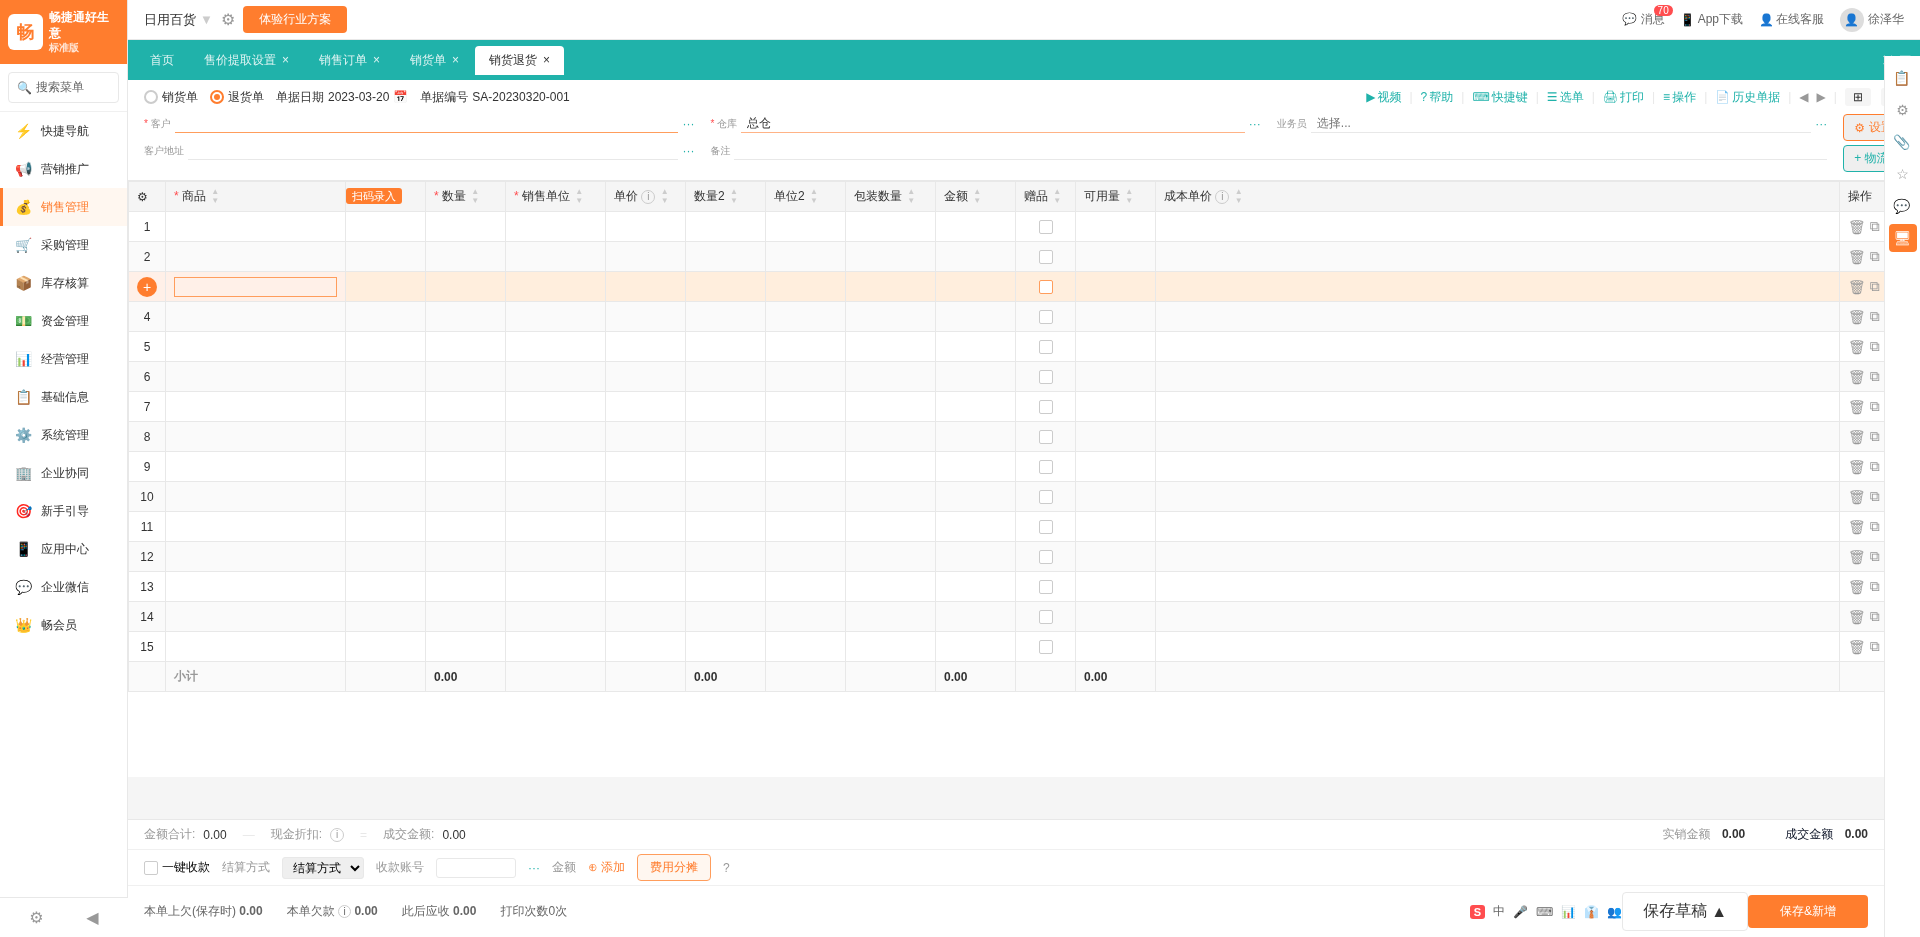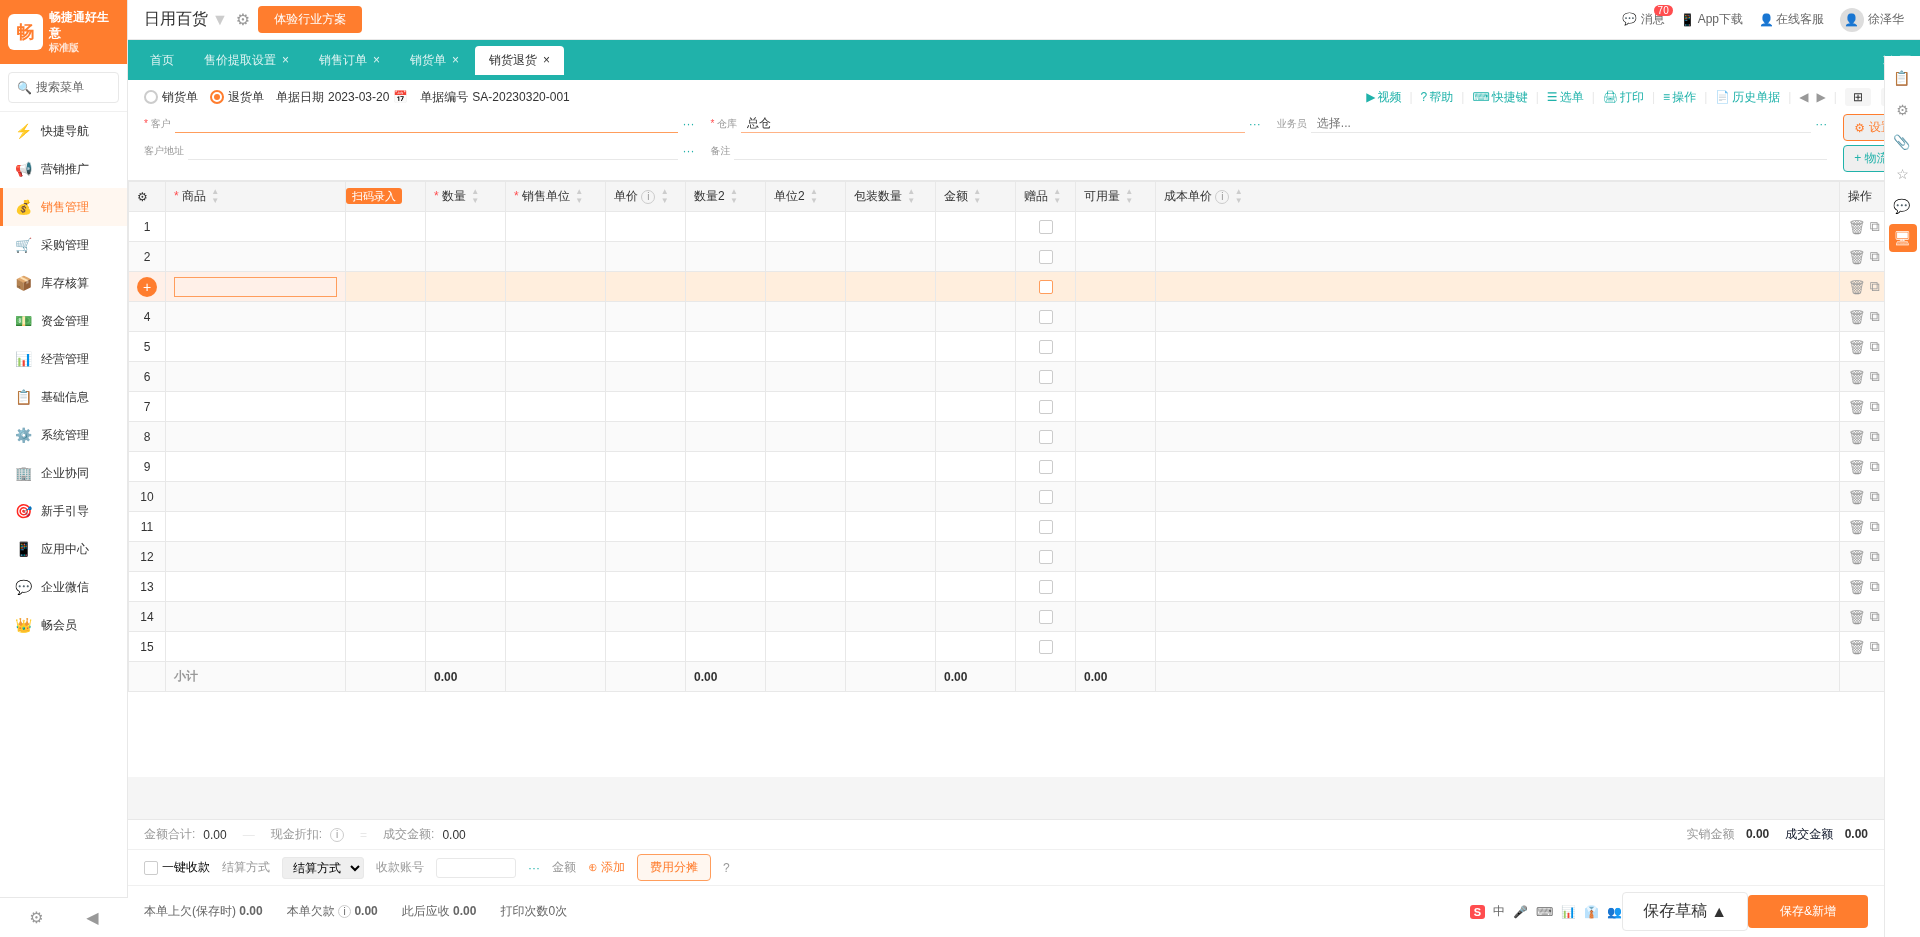--- a/index.html
+++ b/index.html
@@ -34,21 +34,21 @@
 
     
     .main { margin-left: 128px; height: 937px; display: flex; flex-direction: column; }
 
     
     .top-header {
       height: 40px; background: #fff; border-bottom: 1px solid #e8e8e8;
       display: flex; align-items: center; justify-content: space-between; padding: 0 16px;
     }
     .top-header-left { display: flex; align-items: center; gap: 8px; }
-    .top-header-daily { font-size: 16px; color: #333; display: flex; align-items: center; gap: 4px; }
+    .top-header-daily { font-size: 13px; color: #333; display: flex; align-items: center; gap: 4px; }
     .top-header-settings { color: #999; cursor: pointer; font-size: 16px; }
     .top-header-btn {
       background: #ff7d2e; color: #fff; border: none; padding: 5px 16px;
       border-radius: 4px; cursor: pointer; font-size: 12px;
     }
     .top-header-right { display: flex; align-items: center; gap: 16px; color: #666; font-size: 12px; }
     .top-header-msg { position: relative; cursor: pointer; }
     .top-header-badge {
       position: absolute; top: -6px; right: -8px; background: #ff4d4f; color: #fff;
       border-radius: 8px; font-size: 10px; padding: 0 4px; min-width: 16px; text-align: center;
@@ -922,21 +922,21 @@
     <div class="amount-section">
       <span class="amount-label">现金折扣:</span>
       <span class="info-icon">i</span>
     </div>
     <span style="color:#e8e8e8;">=</span>
     <div class="amount-section">
       <span class="amount-label">成交金额:</span>
       <span class="amount-value">0.00</span>
     </div>
 
-    <div style="margin-left:auto;display:flex;gap:16px;font-size:12px;">
+    <div style="margin-left:auto;display:flex;gap:40px;font-size:12px;">
       <div>
         <span style="color:#999;">实销金额</span>
         <span style="color:#333;font-weight:bold;margin-left:8px;">0.00</span>
       </div>
       <div>
         <span style="color:#0f172a;">成交金额</span>
         <span style="color:#333;font-weight:bold;margin-left:8px;">0.00</span>
       </div>
     </div>
   </div>

